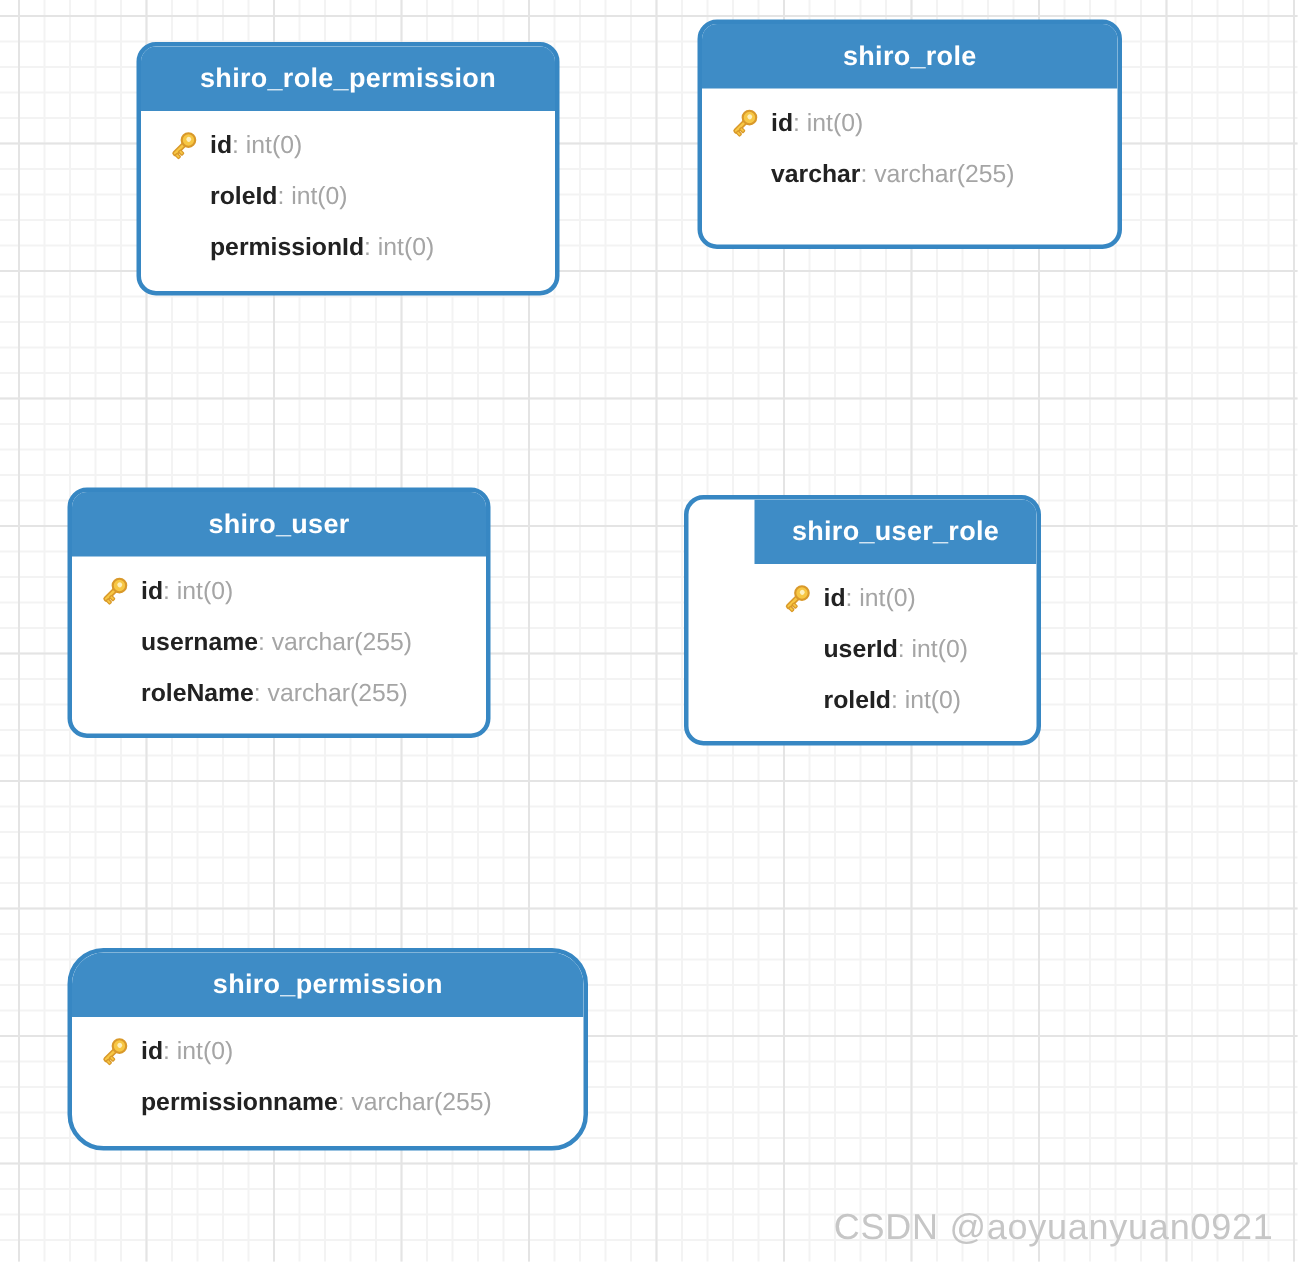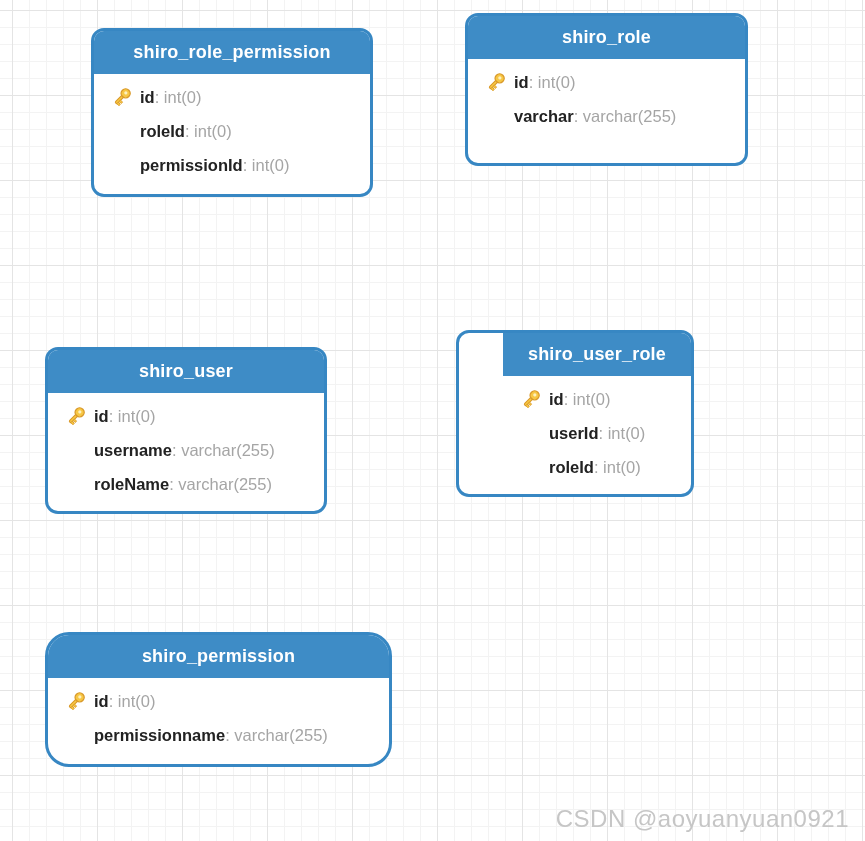--- a/index.html
+++ b/index.html
@@ -56,21 +56,21 @@
     min-width: 37px;
     display: flex;
     align-items: center;
     justify-content: center;
   }
   .col-name { color: var(--name-color); font-weight: bold; }
   .col-type { color: var(--type-color); }
   
   .t0 { left: 45px;  top: 28px;  width: 282px; height: 169px; margin-left: 46px; }
   .t1 { left: 465px; top: 13px;  width: 283px; height: 153px; }
-  .t2 { left: 45px;  top: 347px; width: 282px; height: 167px; }
+  .t2 { left: 45px;  top: 325px; width: 282px; height: 167px; }
   .t3 { left: 456px; top: 330px; width: 238px; height: 167px; padding-left: 44px; }
   .t4 { left: 45px;  top: 632px; width: 347px; height: 135px; border-radius: 24px; }
   .watermark {
     position: absolute;
     right: 16px;
     top: 805px;
     font-size: 24px;
     color: var(--watermark-color);
     letter-spacing: 0.5px;
   }

